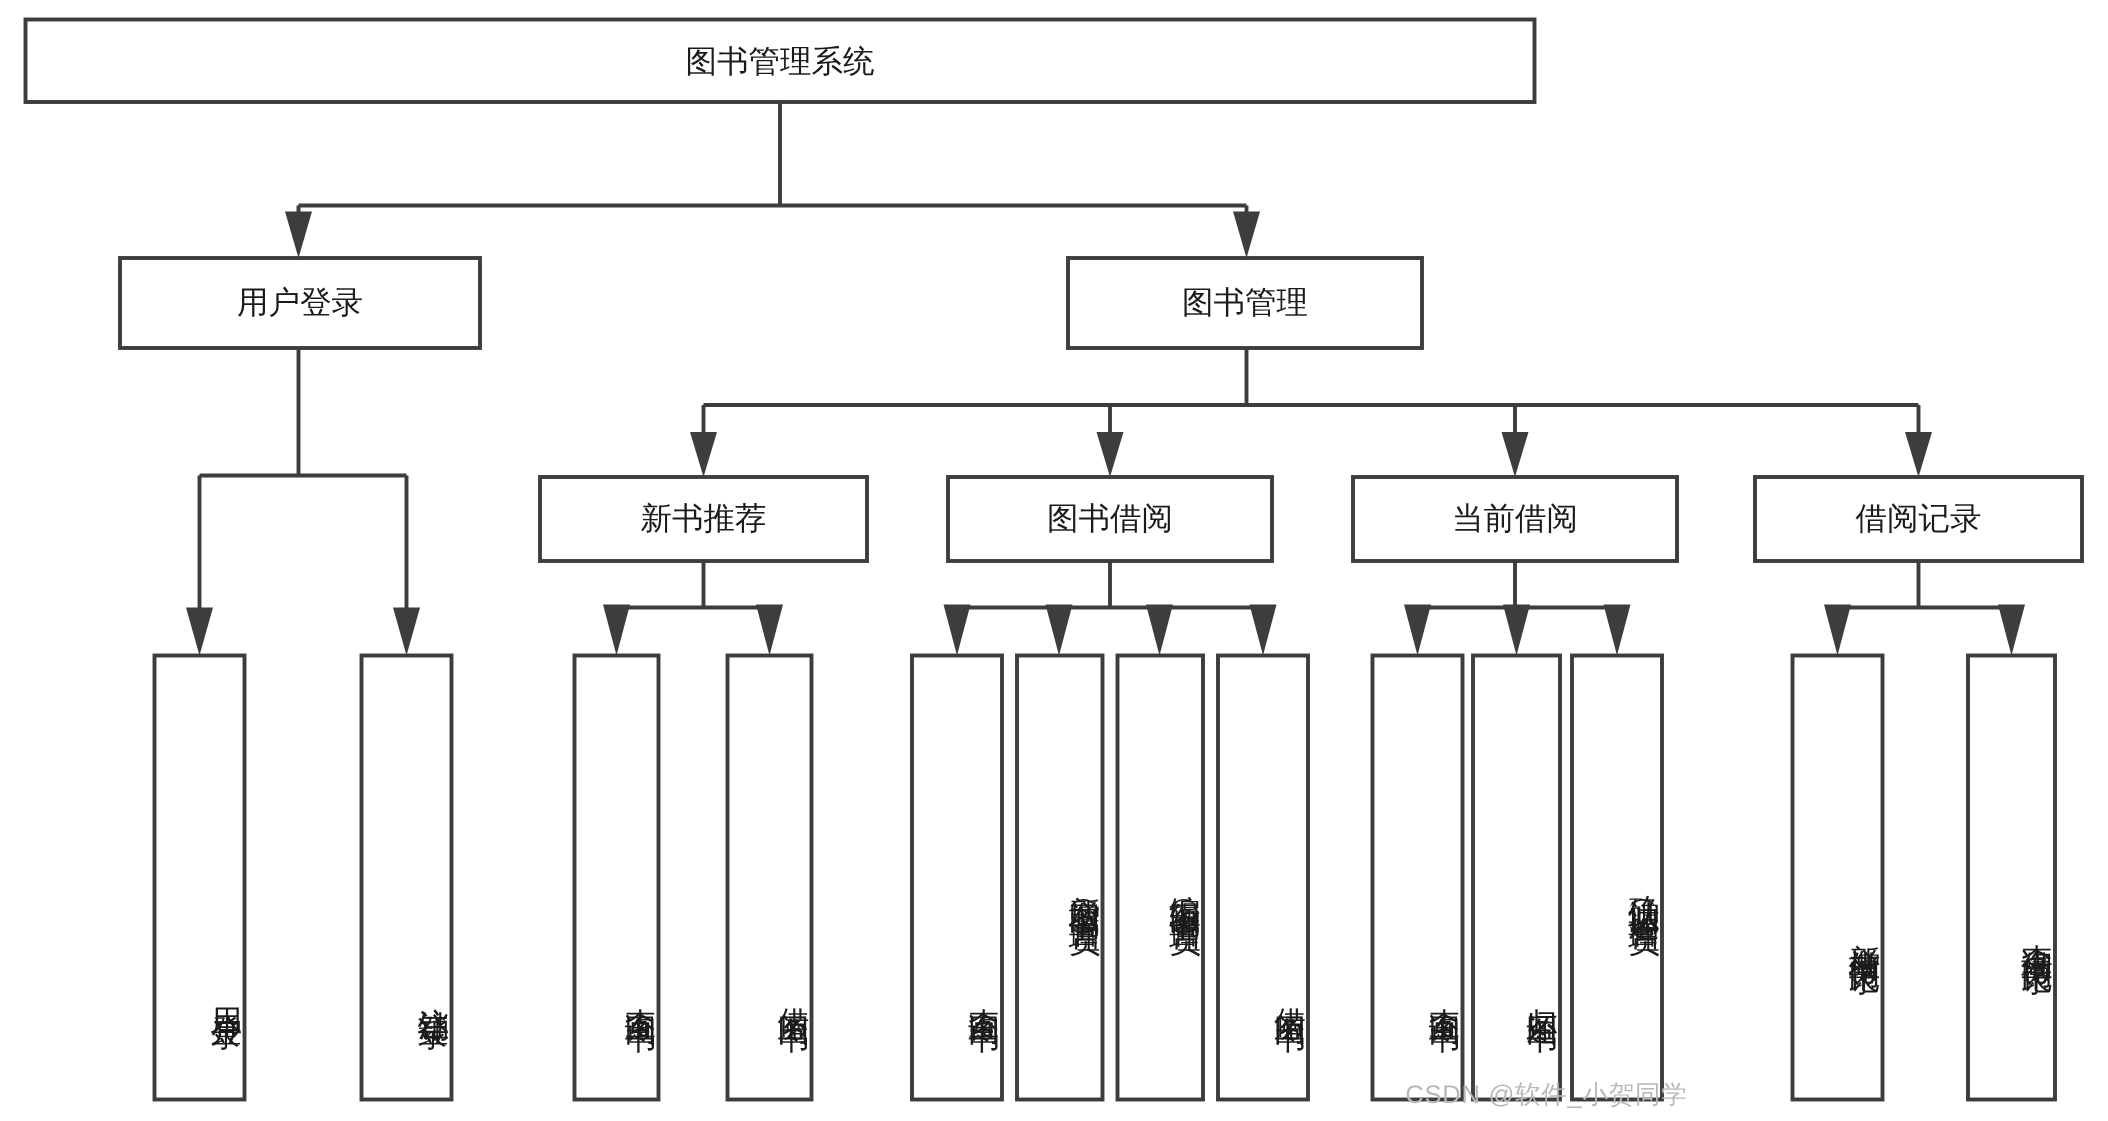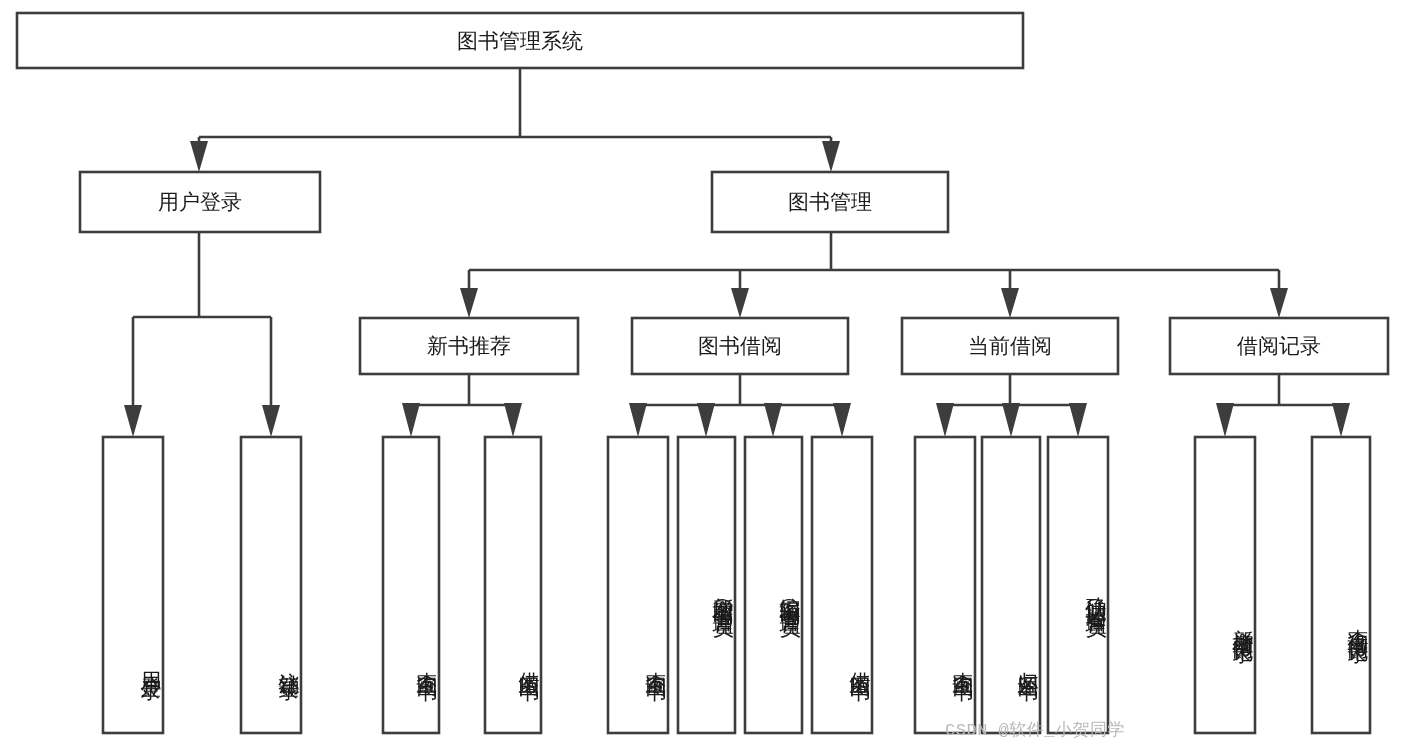--- a/index.html
+++ b/index.html
@@ -61,21 +61,21 @@
     line-height: 1.15;
     letter-spacing: 3px;
     color: #1b1b1b;
     white-space: nowrap;
     pointer-events: none;
   }
   .watermark {
     position: absolute;
     right: 8px;
     bottom: 6px;
-    font-family: Liberation Mono, monospace;
+    font-family: Liberation Sans, sans-serif;
     font-size: 17px;
     color: #b9b9b9;
     letter-spacing: 0.5px;
     user-select: none;
   }
 </style>
 </head>
 <body>
 
 <div id="diagram-root">

